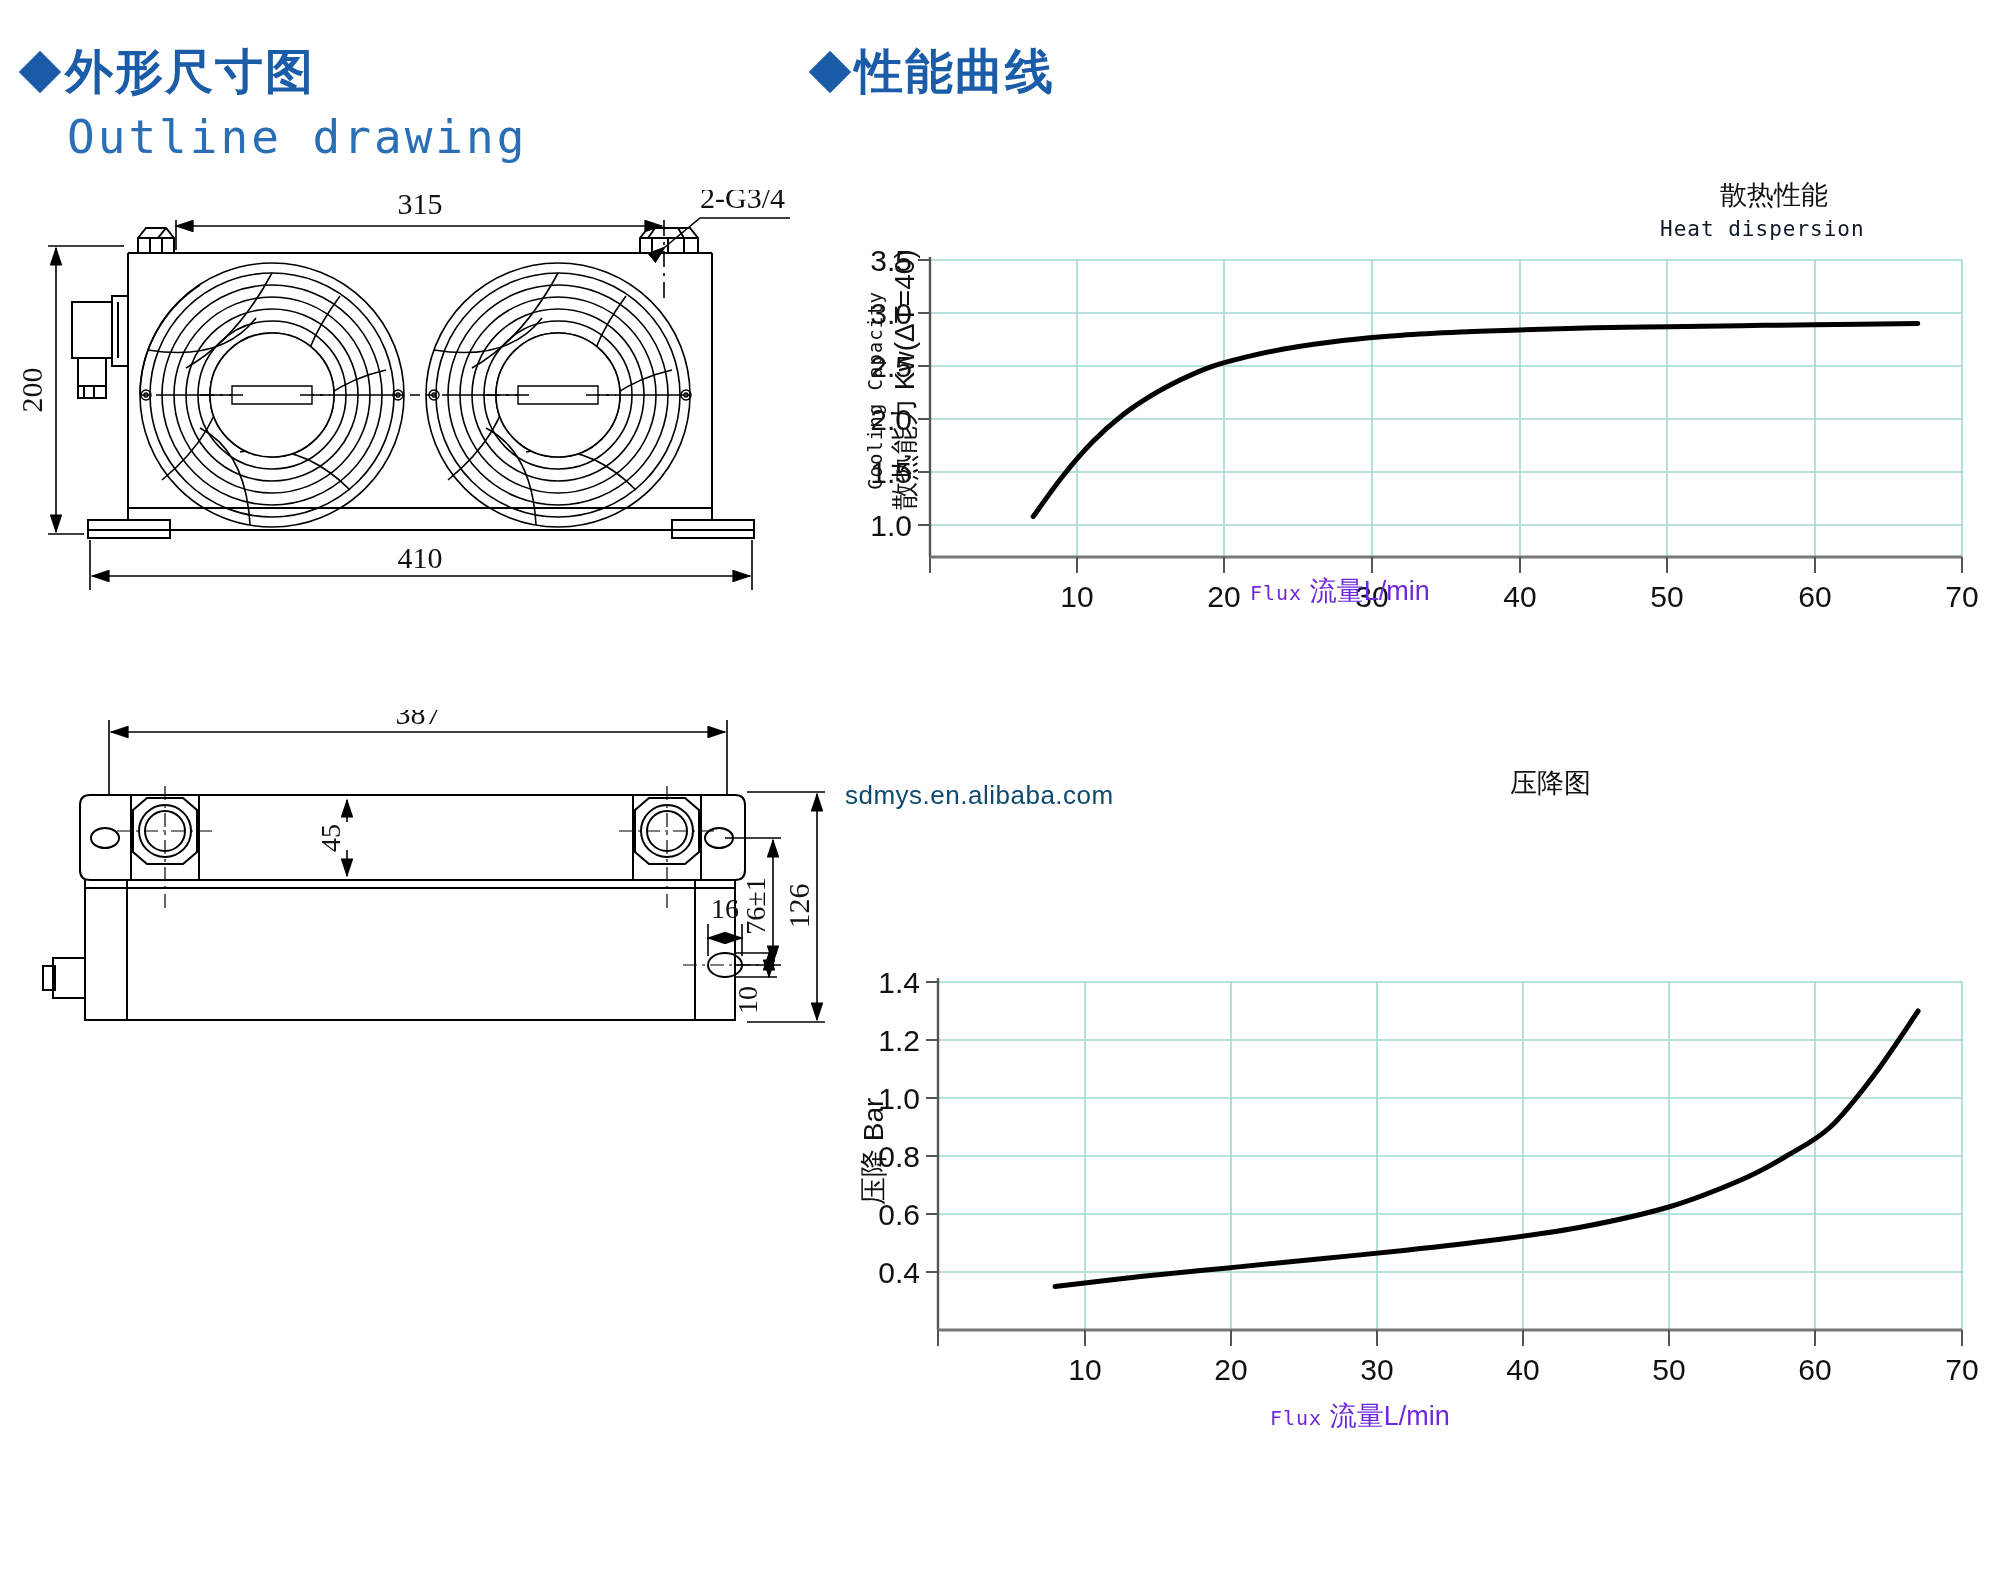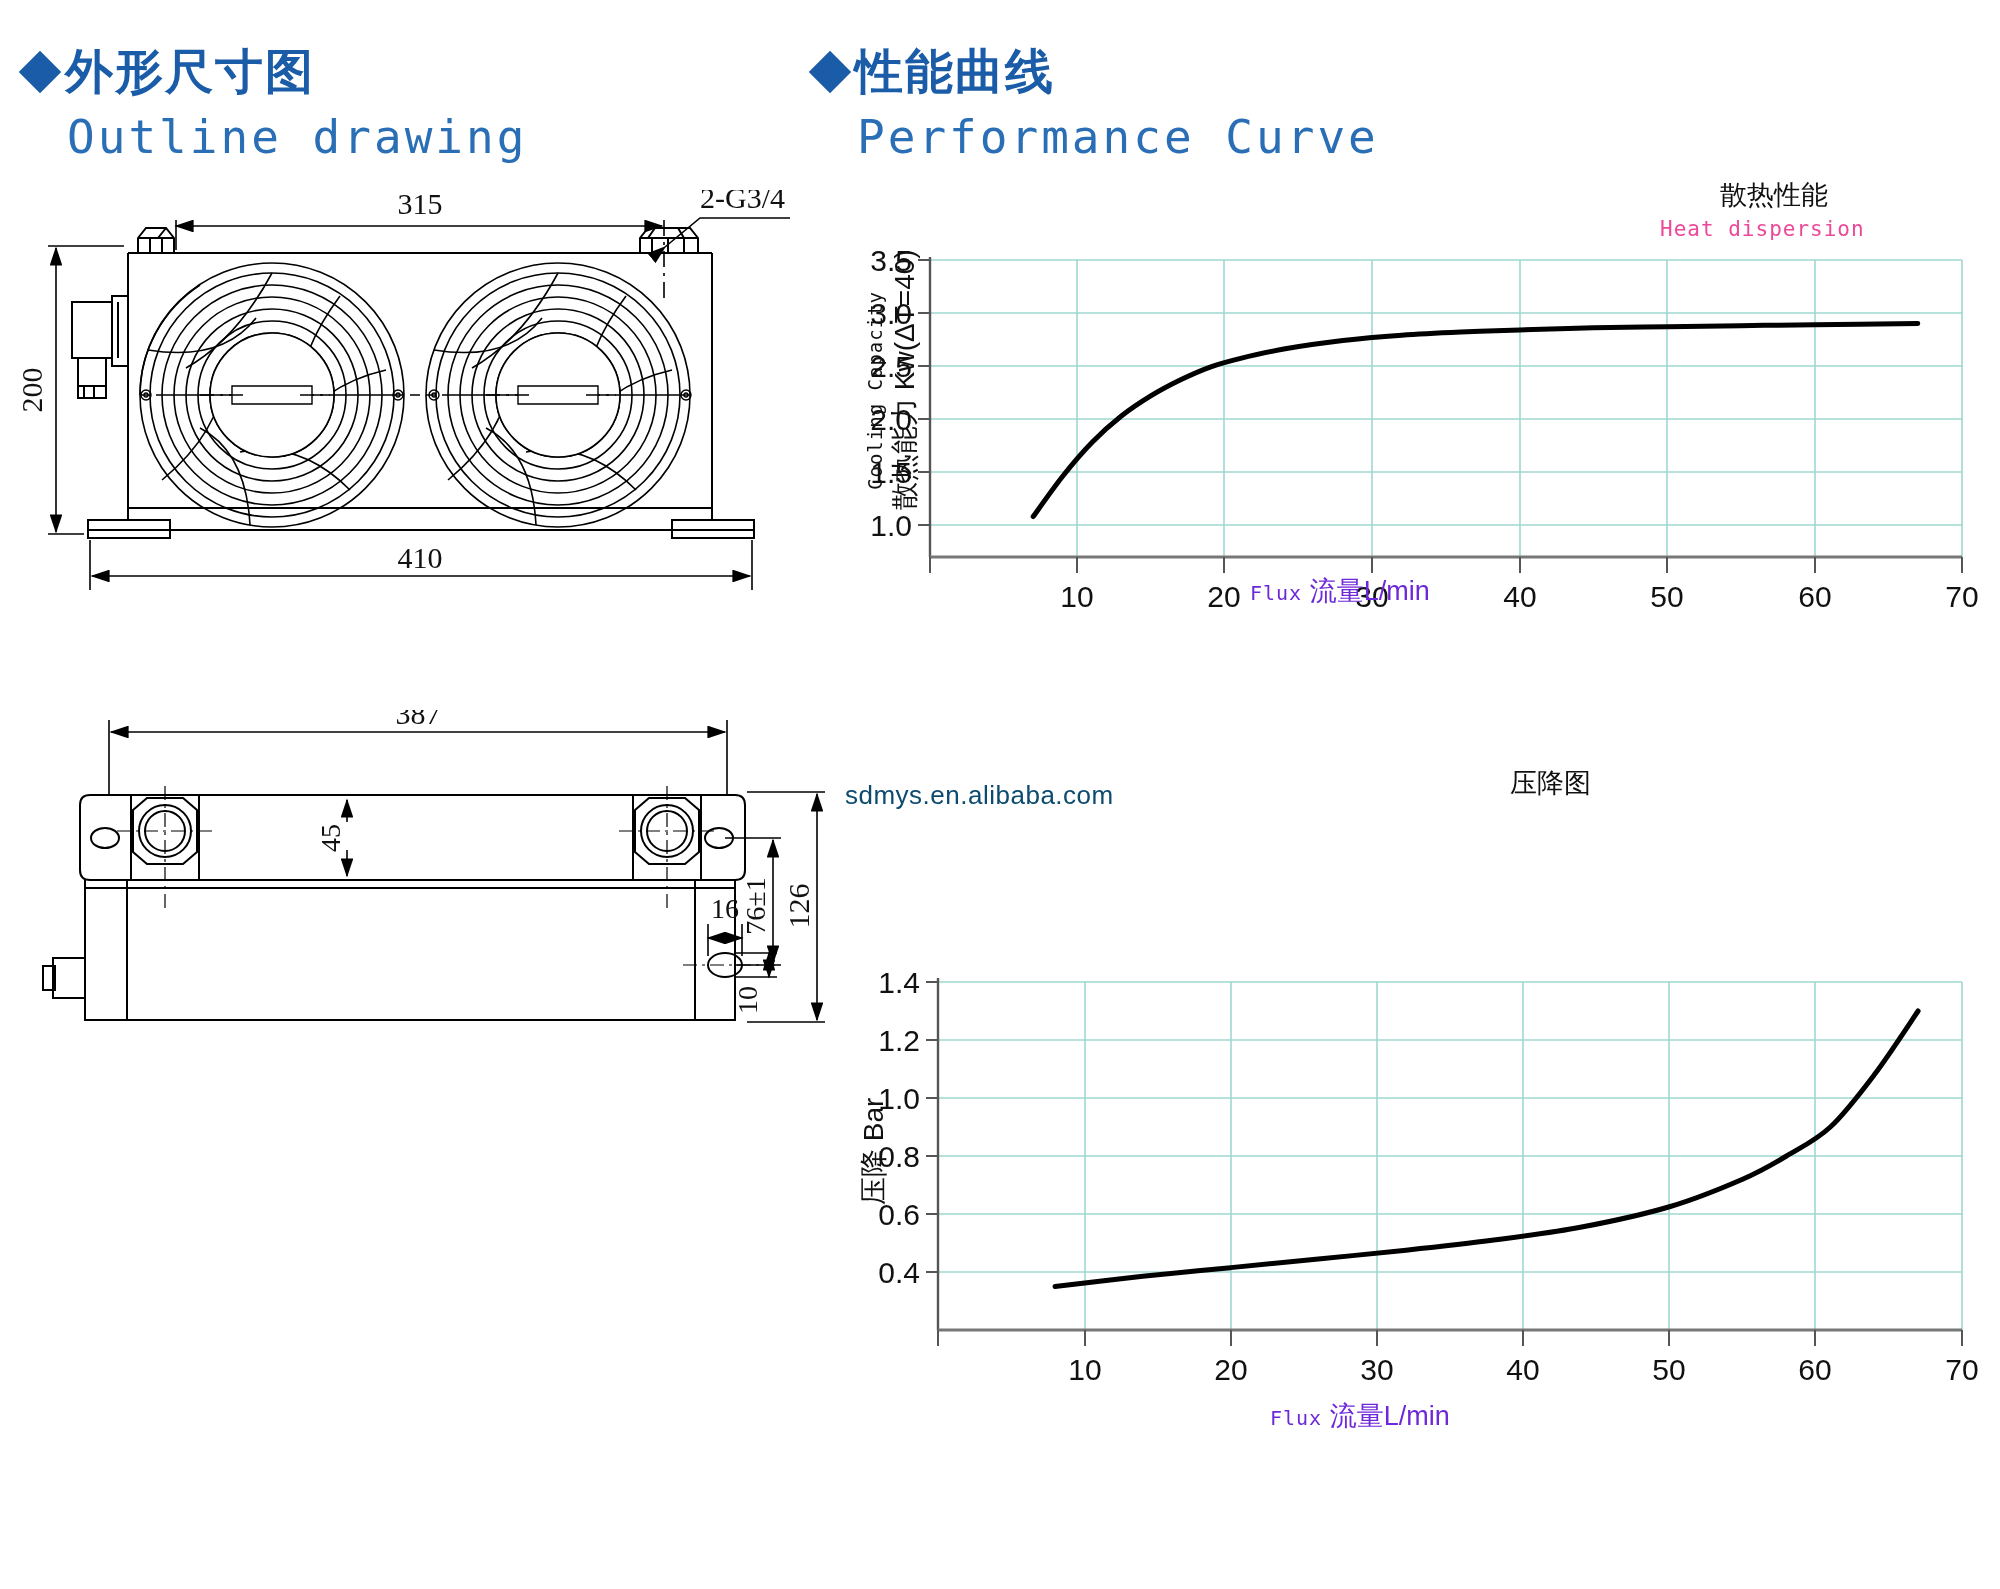--- a/index.html
+++ b/index.html
@@ -56,21 +56,21 @@
   .chart-title-cn {
     position: absolute;
     font-size: 27px;
     color: #111;
     white-space: nowrap;
   }
   .chart-title-en {
     position: absolute;
     font-family: "DejaVu Sans Mono", monospace;
     font-size: 21px;
-    color: #ec4899;
+    color: #0f172a;
     letter-spacing: 1px;
     white-space: nowrap;
   }
   .axis-label-x {
     position: absolute;
     white-space: nowrap;
     font-size: 27px;
     color: #6d28d9;
   }
   .axis-label-x .sm {
@@ -103,21 +103,20 @@
 </head>
 <body>
 
 <div class="sec-header" id="header-outline">
   <span class="diamond"></span><span class="cn">外形尺寸图</span>
   <span class="en">Outline drawing</span>
 </div>
 
 <div class="sec-header" id="header-performance">
   <span class="diamond"></span><span class="cn">性能曲线</span>
-  <span class="en">Performance Curve</span>
 </div>
 
 <div class="drawing" id="front-view" style="left:0px; top:190px;">
 <svg class="dwg-svg" width="820" height="640" viewBox="0 0 820 640" xmlns="http://www.w3.org/2000/svg">
   <defs>
     <marker id="ar" markerWidth="12" markerHeight="8" refX="11" refY="4" orient="auto">
       <path d="M0,0 L12,4 L0,8 z" fill="#000"></path>
     </marker>
     <marker id="arL" markerWidth="12" markerHeight="8" refX="1" refY="4" orient="auto">
       <path d="M12,0 L0,4 L12,8 z" fill="#000"></path>

